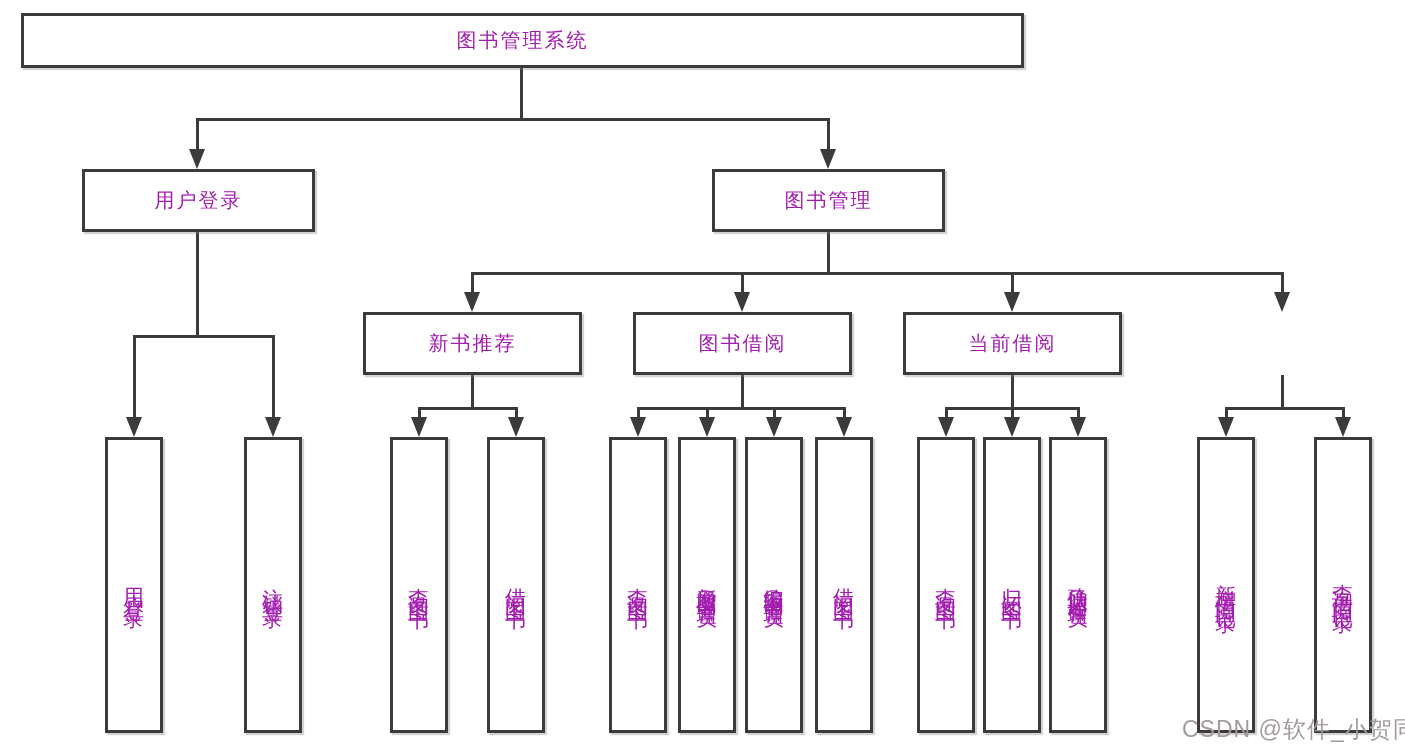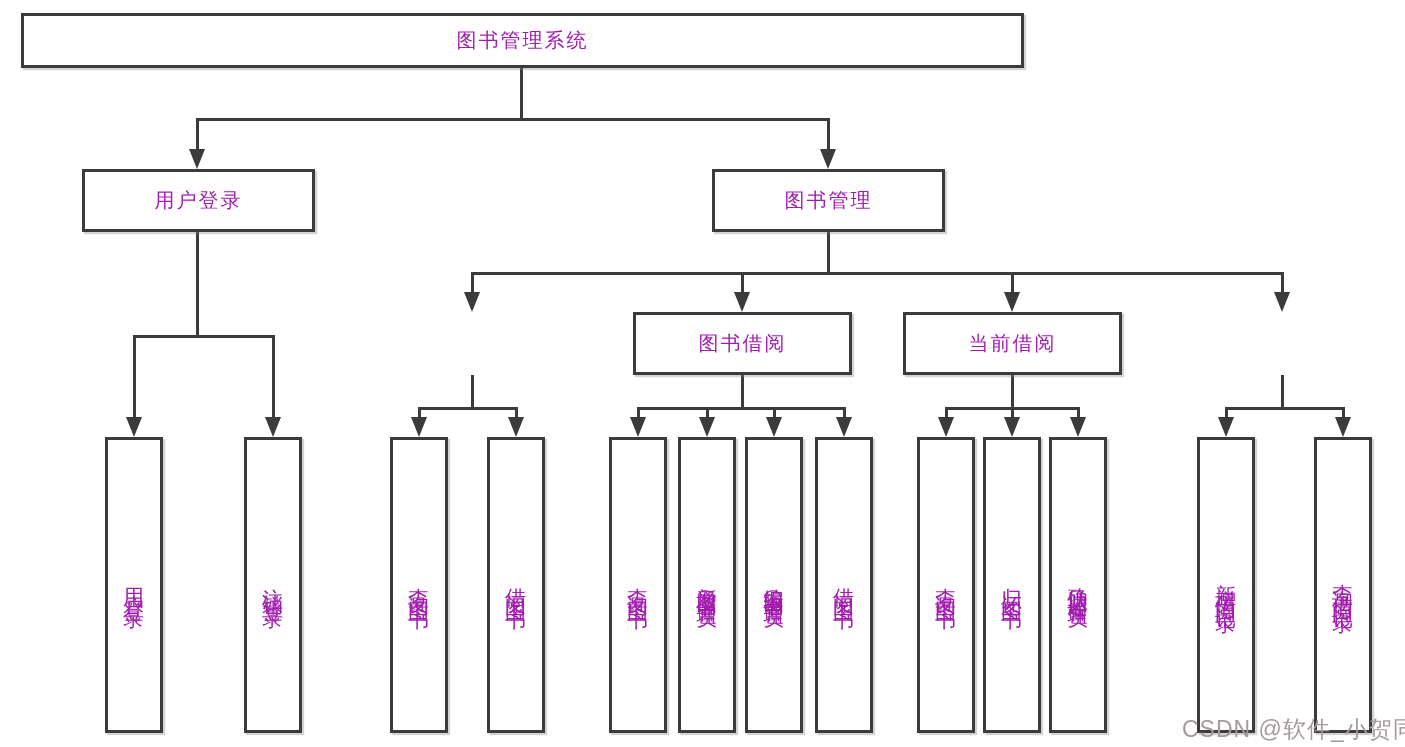--- a/index.html
+++ b/index.html
@@ -102,20 +102,23 @@
   <div class="h" style="left:471px; top:272px; width:813px;"></div>
   <div class="v" style="left:471px; top:272px; height:20px;"></div>
   <div class="ah" style="left:464px; top:292px;"></div>
   <div class="v" style="left:741px; top:272px; height:20px;"></div>
   <div class="ah" style="left:734px; top:292px;"></div>
   <div class="v" style="left:1011px; top:272px; height:20px;"></div>
   <div class="ah" style="left:1004px; top:292px;"></div>
   <div class="v" style="left:1281px; top:272px; height:20px;"></div>
   <div class="ah" style="left:1274px; top:292px;"></div>
 
+  <div class="box" style="left:363px; top:312px; width:219px; height:63px;">
+    <span class="htext">新书推荐</span>
+  </div>
   <div class="box" style="left:633px; top:312px; width:219px; height:63px;">
     <span class="htext">图书借阅</span>
   </div>
   <div class="box" style="left:903px; top:312px; width:219px; height:63px;">
     <span class="htext">当前借阅</span>
   </div>
 
   <div class="v" style="left:471px; top:375px; height:32px;"></div>
   <div class="h" style="left:418px; top:407px; width:99px;"></div>
   <div class="v" style="left:418px; top:407px; height:10px;"></div>

